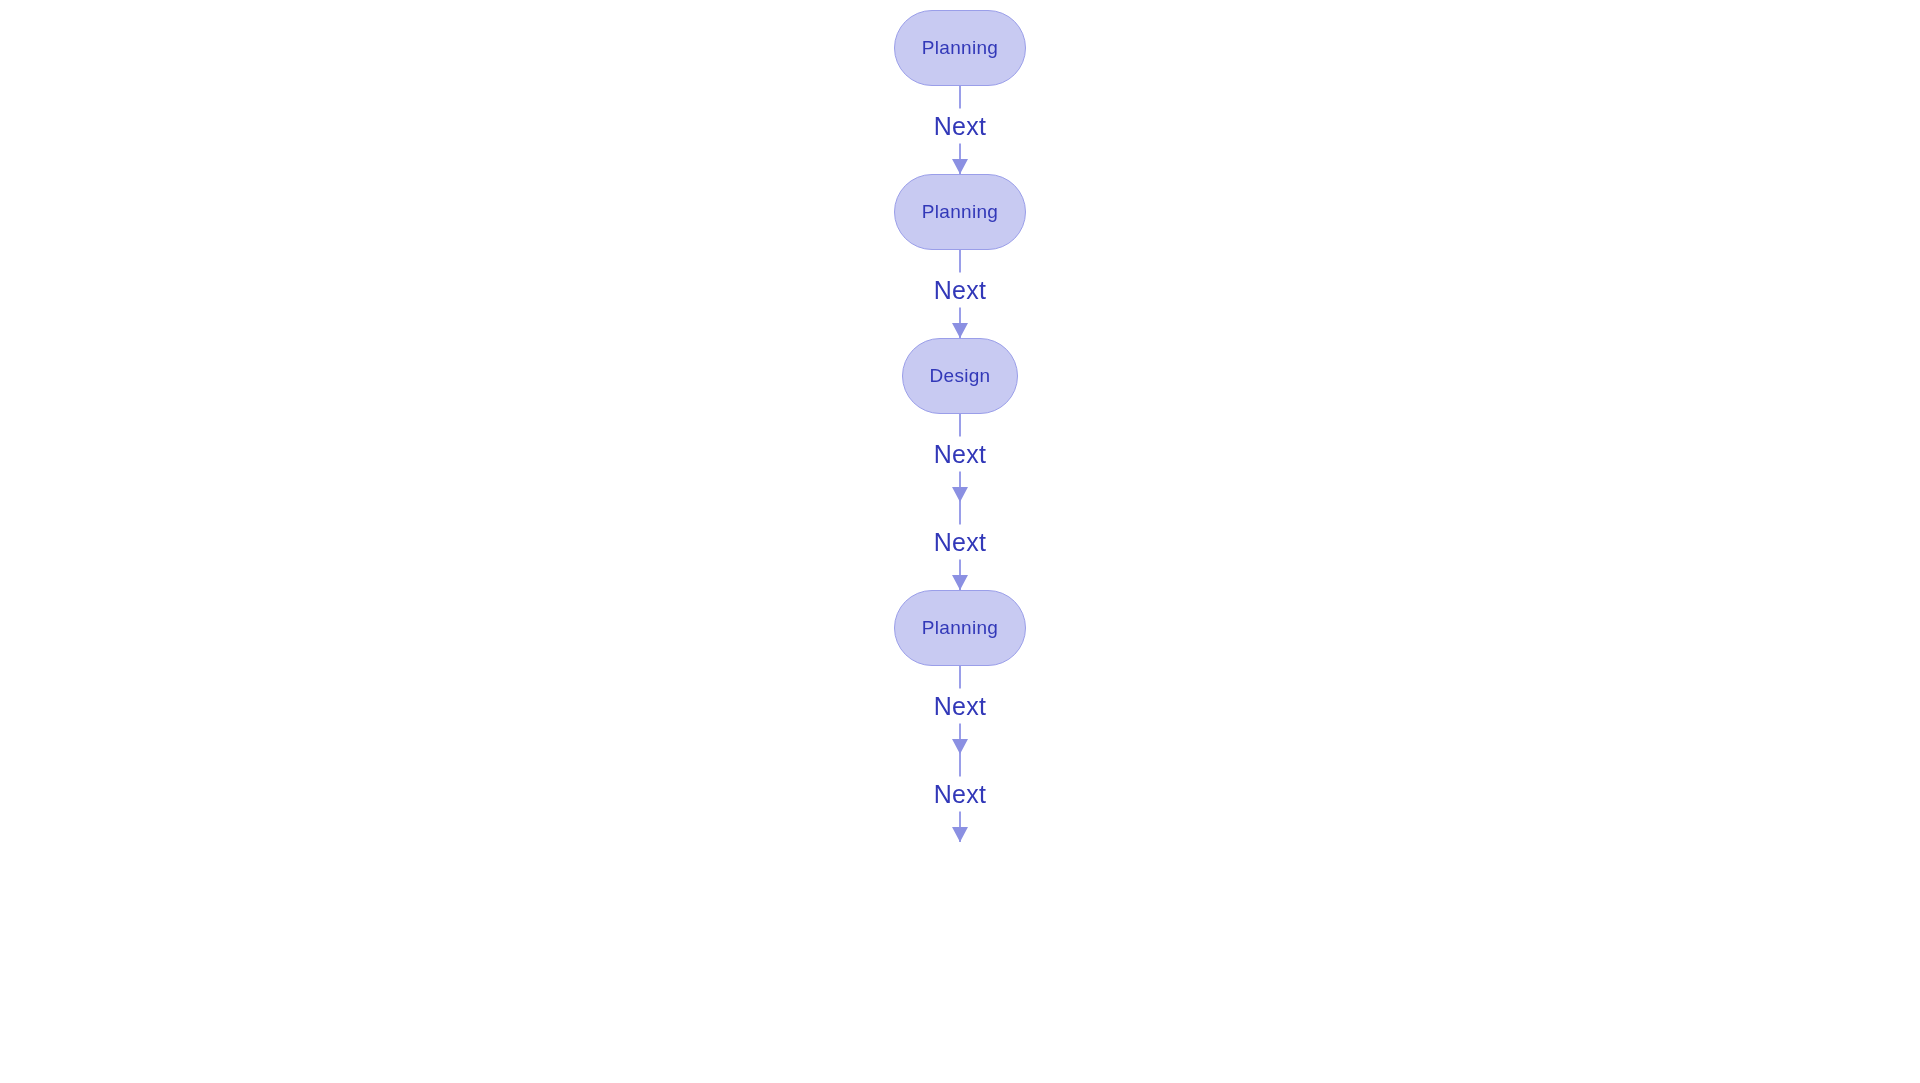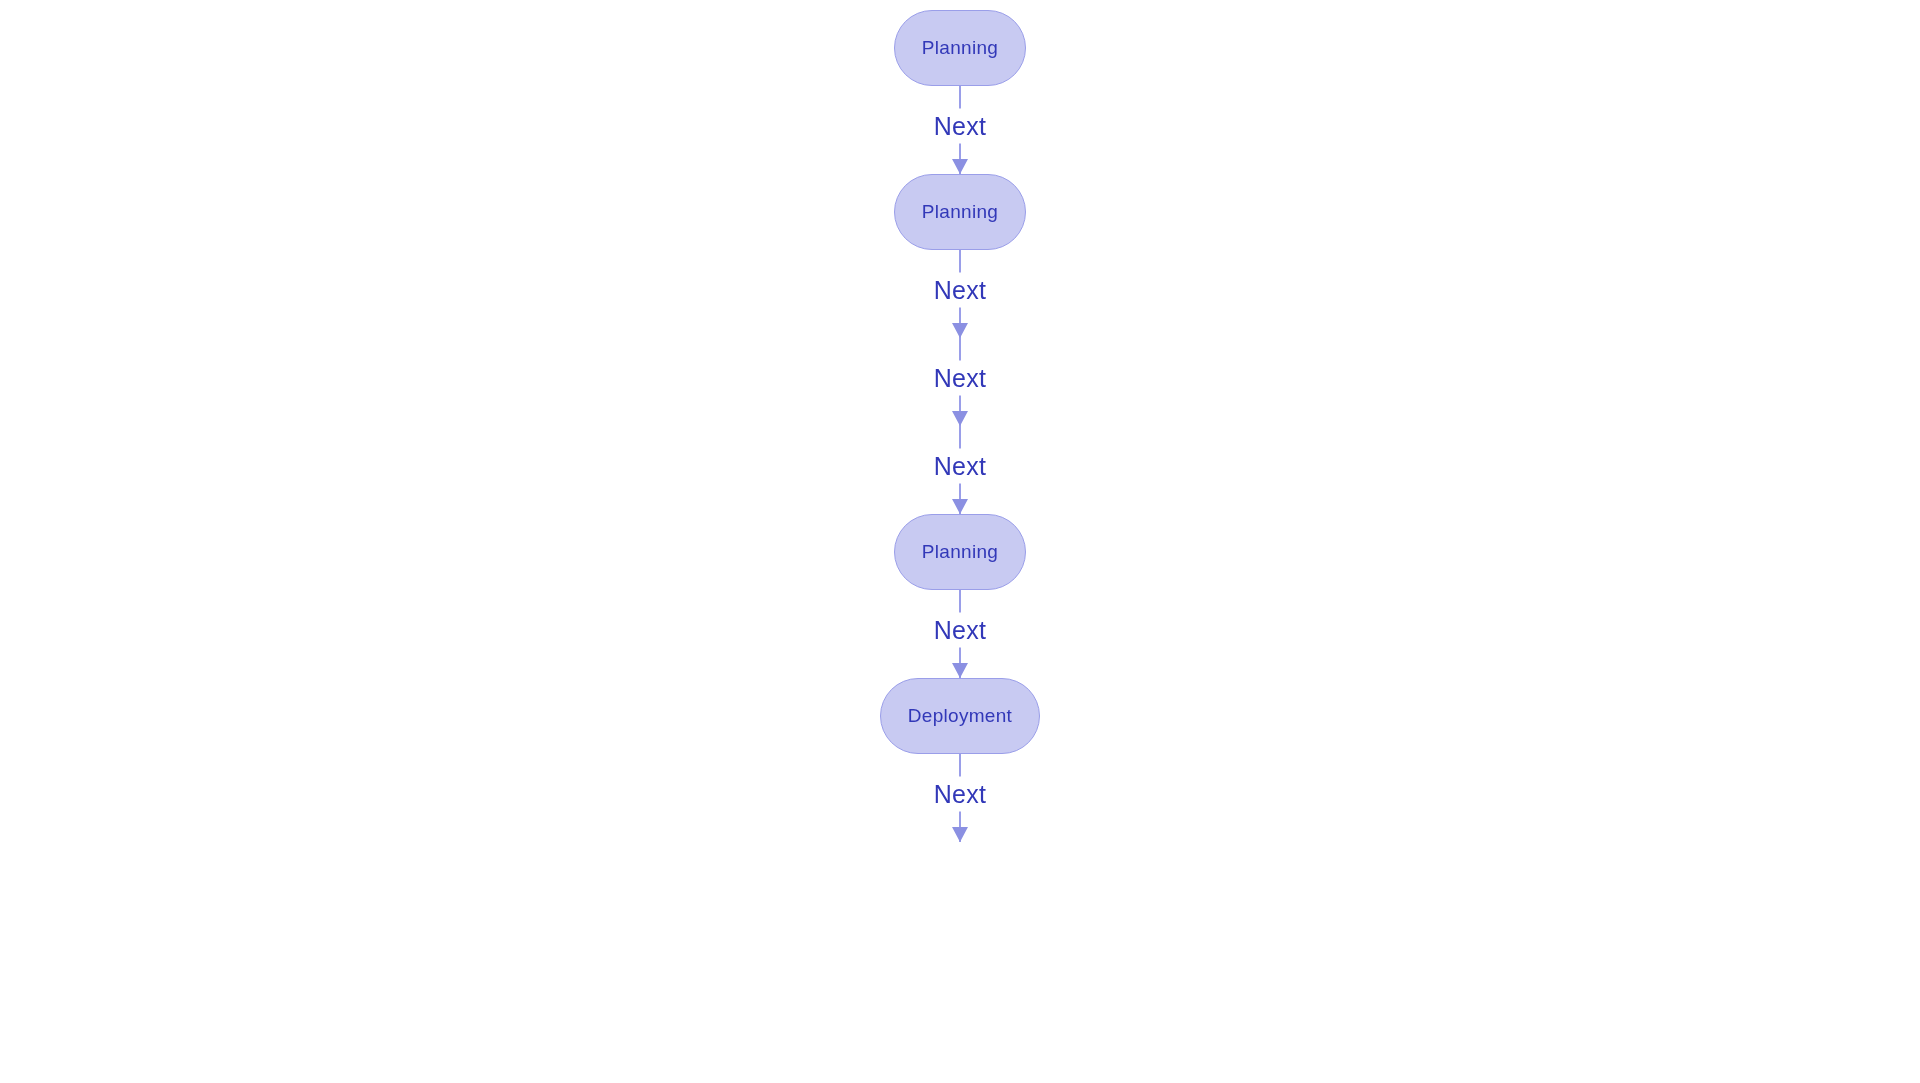--- a/index.html
+++ b/index.html
@@ -95,20 +95,23 @@
 
     <div class="node">
       <span>Planning</span>
     </div>
 
     <div class="connector">
       <span class="edge-label">Next</span>
       <span class="arrowhead"></span>
     </div>
 
+    <div class="node">
+      <span>Design</span>
+    </div>
 
     <div class="connector">
       <span class="edge-label">Next</span>
       <span class="arrowhead"></span>
     </div>
 
 
     <div class="connector">
       <span class="edge-label">Next</span>
       <span class="arrowhead"></span>
@@ -116,23 +119,20 @@
 
     <div class="node">
       <span>Planning</span>
     </div>
 
     <div class="connector">
       <span class="edge-label">Next</span>
       <span class="arrowhead"></span>
     </div>
 
-    <div class="node">
-      <span>Deployment</span>
-    </div>
 
     <div class="connector">
       <span class="edge-label">Next</span>
       <span class="arrowhead"></span>
     </div>
 
 
   </div>
 </div>
 

